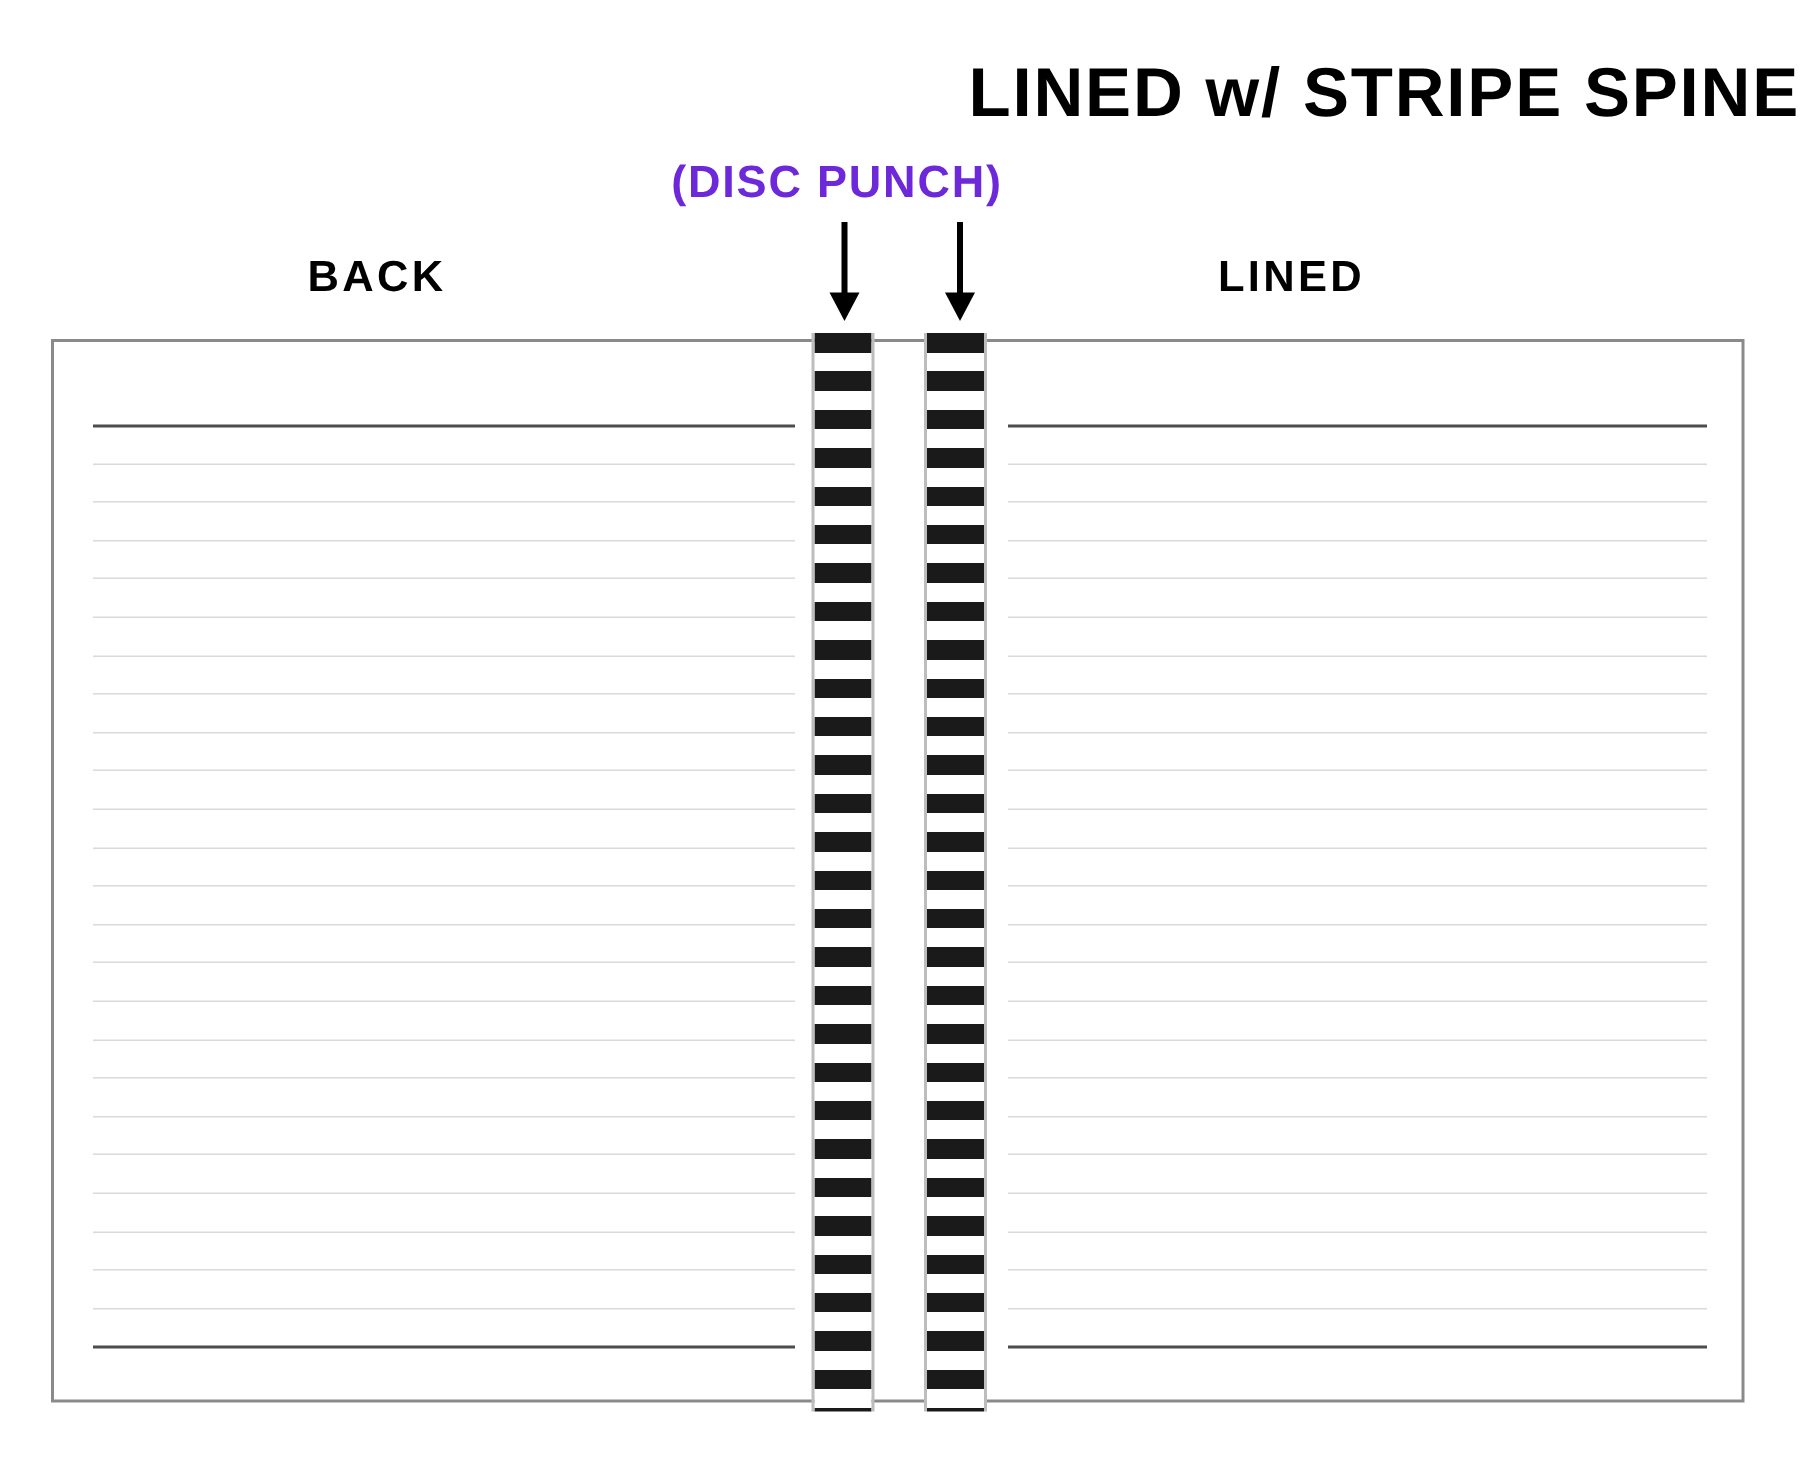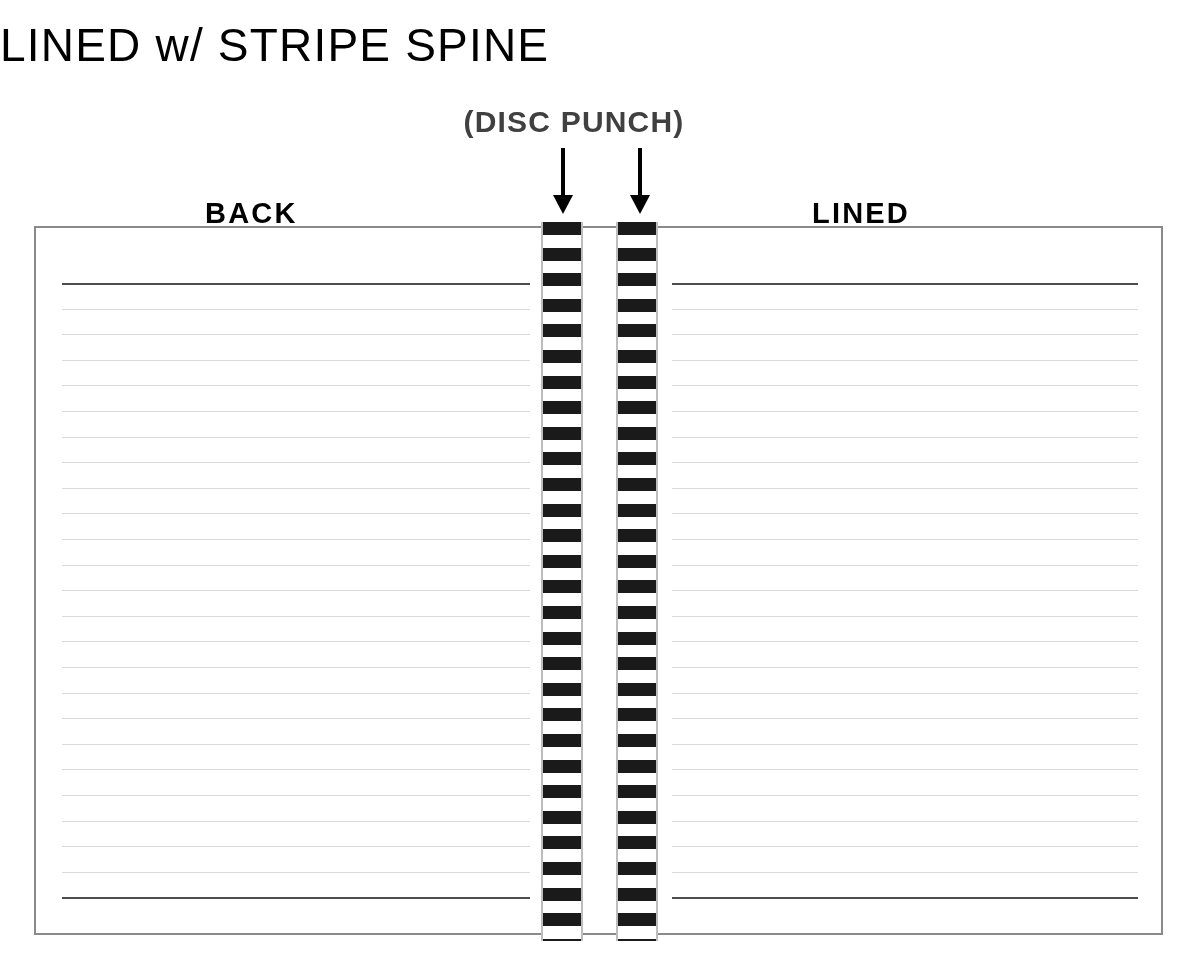--- a/index.html
+++ b/index.html
@@ -13,49 +13,48 @@
     height: 971px;
     position: relative;
     font-family: "Liberation Sans", sans-serif;
     overflow: hidden;
   }
 
   
   #title {
     position: absolute;
     left: 0;
-    top: 18px;
+    top: 34px;
     width: 1200px;
-    text-align: left;
+    text-align: right;
     font-size: 46px;
-    font-weight: normal;
+    font-weight: bold;
     letter-spacing: 1.2px;
     color: #000000;
     line-height: 54px;
     white-space: nowrap;
   }
   #subtitle {
     position: absolute;
     left: 0;
     top: 104px;
     width: 1116px;
     text-align: center;
     font-size: 30px;
     font-weight: bold;
     letter-spacing: 1.2px;
-    color: #404040;
+    color: #6d28d9;
     line-height: 36px;
     white-space: nowrap;
-    margin-left: 16px;
   }
 
   
   .side-label {
     position: absolute;
-    top: 196px;
+    top: 168px;
     font-size: 29px;
     font-weight: bold;
     letter-spacing: 2.2px;
     color: #000000;
     line-height: 34px;
     white-space: nowrap;
   }
   #label-back  { left: 205px; }
   #label-front { left: 812px; }
 

